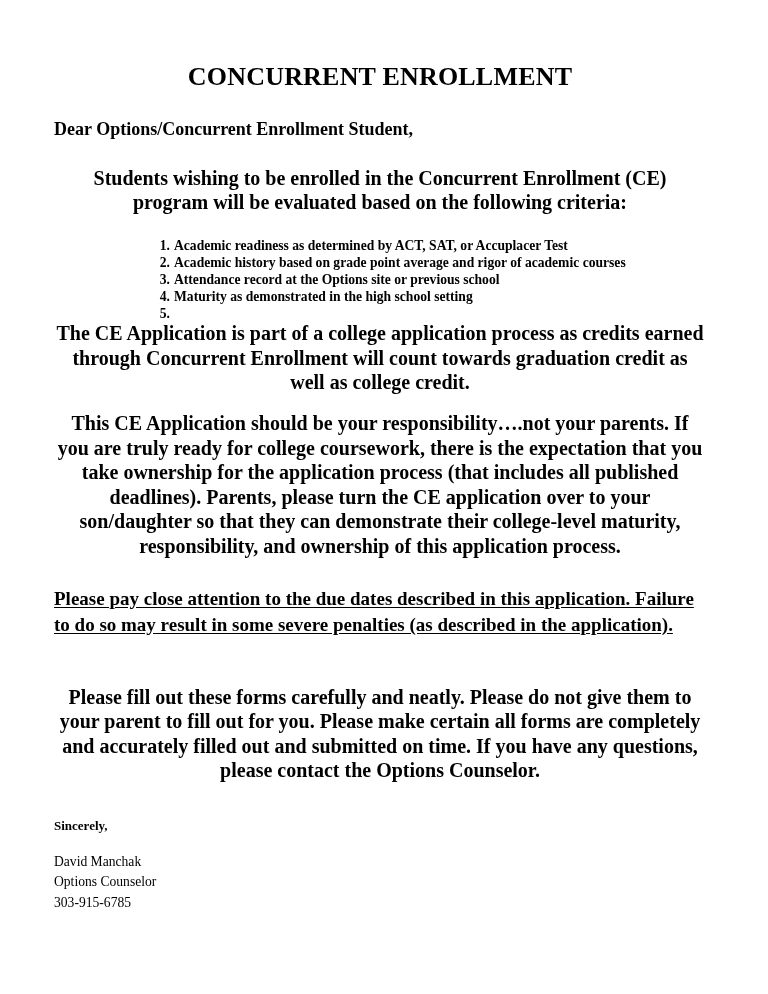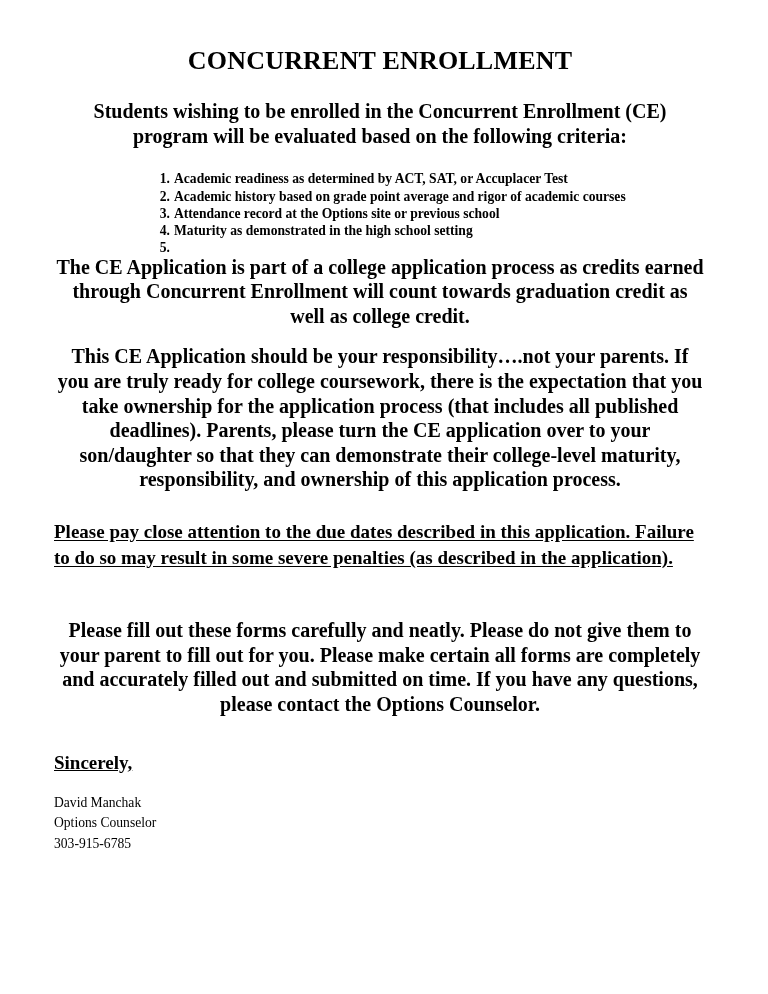--- a/index.html
+++ b/index.html
@@ -17,21 +17,21 @@
     position: relative;
     width: 768px;
     height: 994px;
     margin: 0 auto;
     background: #ffffff;
     overflow: hidden;
   }
   .content {
     position: absolute;
     left: 54px;
-    top: 0;
+    top: 16px;
     width: 652px;
   }
   .doc-title {
     font-size: 26px;
     font-weight: bold;
     text-align: center;
     letter-spacing: 0.2px;
     margin: 47px 0 0 0;
     line-height: 1.05;
   }
@@ -77,44 +77,44 @@
     margin: 27px 0 0 0;
   }
   .notice span {
     text-decoration: underline;
     text-underline-offset: 2px;
   }
   .para-forms {
     margin-top: 47px;
   }
   .signoff {
-    font-size: 19px;
+    font-size: 13px;
     font-weight: bold;
     line-height: 1.23;
     margin: 35px 0 0 0;
-    text-decoration: underline;
   }
   .signature-block {
     font-size: 13.6px;
     font-weight: normal;
     line-height: 1.5;
     margin: 18px 0 0 0;
   }
   .signature-line {
     display: block;
   }
 </style>
 </head>
 <body>
 
 <div class="page">
   <div class="content">
 
     <h1 class="doc-title">CONCURRENT ENROLLMENT</h1>
 
+    <p class="greeting">Dear Options/Concurrent Enrollment Student,</p>
 
     <p class="para para-intro">Students wishing to be enrolled in the Concurrent Enrollment (CE) program will be evaluated based on the following criteria:</p>
 
     <ol class="criteria-list">
       <li class="criteria-item">
         <span class="criteria-num">1.</span>
         <span class="criteria-text">Academic readiness as determined by ACT, SAT, or Accuplacer Test</span>
       </li>
       <li class="criteria-item">
         <span class="criteria-num">2.</span>

